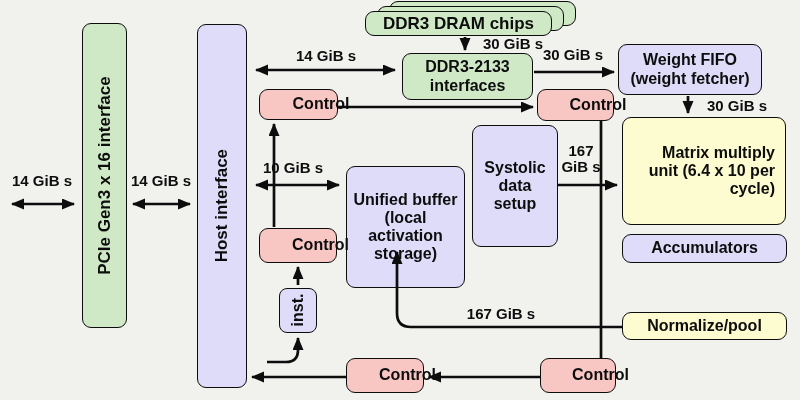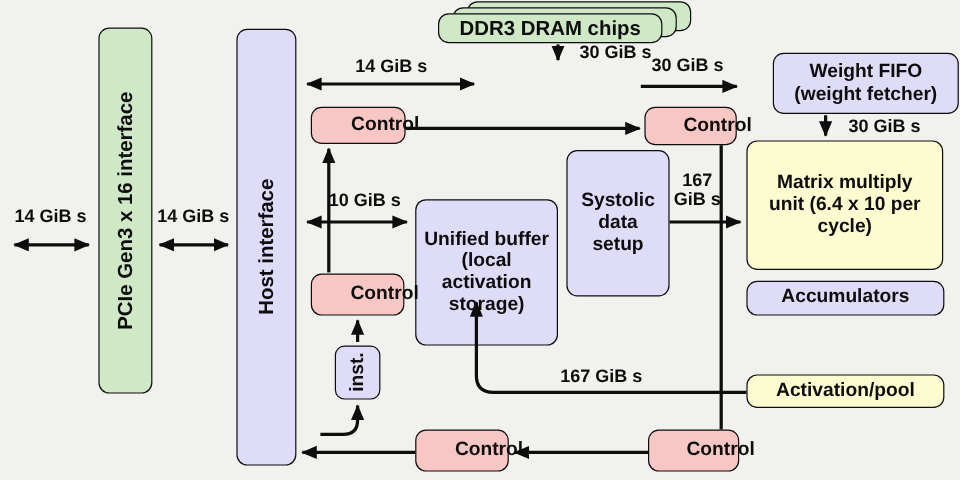--- a/index.html
+++ b/index.html
@@ -42,36 +42,39 @@
   <div class="box lav vtext" style="left:197px;top:24px;width:50px;height:364px;">
     <span>Host interface</span>
   </div>
 
   <div class="box green" style="left:389px;top:1px;width:187px;height:25px;"></div>
   <div class="box green" style="left:377px;top:6px;width:187px;height:25px;"></div>
   <div class="box green" style="left:365px;top:11px;width:187px;height:25px;font-size:17px;">
     <span>DDR3 DRAM chips</span>
   </div>
 
+  <div class="box green" style="left:402px;top:53px;width:131px;height:47px;">
+    <span>DDR3-2133 interfaces</span>
+  </div>
 
-  <div class="box lav" style="left:644px;top:44px;width:155px;height:51px;">
+  <div class="box lav" style="left:618px;top:44px;width:144px;height:51px;">
     <span>Weight FIFO (weight fetcher)</span>
   </div>
 
-  <div class="box yellow" style="left:622px;top:117px;width:164px;height:108px;padding:4px 10px;">
+  <div class="box yellow" style="left:622px;top:117px;width:164px;height:108px;padding:4px 10px;text-align:right;">
     <span>Matrix multiply unit (6.4 x 10 per cycle)</span>
   </div>
 
   <div class="box lav" style="left:622px;top:234px;width:165px;height:29px;">
     <span>Accumulators</span>
   </div>
 
 
   <div class="box yellow" style="left:622px;top:312px;width:165px;height:28px;">
-    <span>Activation/pool</span>
+    <span>Normalize/pool</span>
   </div>
 
   <div class="box lav" style="left:346px;top:125px;width:119px;height:122px;padding:2px 5px;margin-top:41px;">
     <span>Unified buffer (local activation storage)</span>
   </div>
 
   <div class="box lav" style="left:472px;top:125px;width:86px;height:122px;">
     <span>Systolic data setup</span>
   </div>
 
@@ -94,21 +97,21 @@
   <div class="box pink" style="left:540px;top:358px;width:76px;height:35px;">
     <span>Control</span>
   </div>
 
   <div class="label" style="left:42px;top:173px;">14 GiB s</div>
   <div class="label" style="left:161px;top:173px;">14 GiB s</div>
   <div class="label" style="left:326px;top:48px;">14 GiB s</div>
   <div class="label" style="left:513px;top:36px;">30 GiB s</div>
   <div class="label" style="left:573px;top:47px;">30 GiB s</div>
   <div class="label" style="left:737px;top:98px;">30 GiB s</div>
-  <div class="label" style="left:304px;top:160px;">10 GiB s</div>
+  <div class="label" style="left:293px;top:160px;">10 GiB s</div>
   <div class="label wrap" style="left:581px;top:143px;width:50px;">167 GiB s</div>
   <div class="label" style="left:501px;top:306px;">167 GiB s</div>
 
   <svg class="wires" width="800" height="400" viewBox="0 0 800 400">
     <defs>
       <marker id="ah" markerUnits="userSpaceOnUse" markerWidth="15" markerHeight="12" refX="12" refY="5.5" orient="auto-start-reverse">
         <path d="M0,0 L13,5.5 L0,11 Z" style="fill:#0d0d0d;stroke:none;"></path>
       </marker>
     </defs>
 

